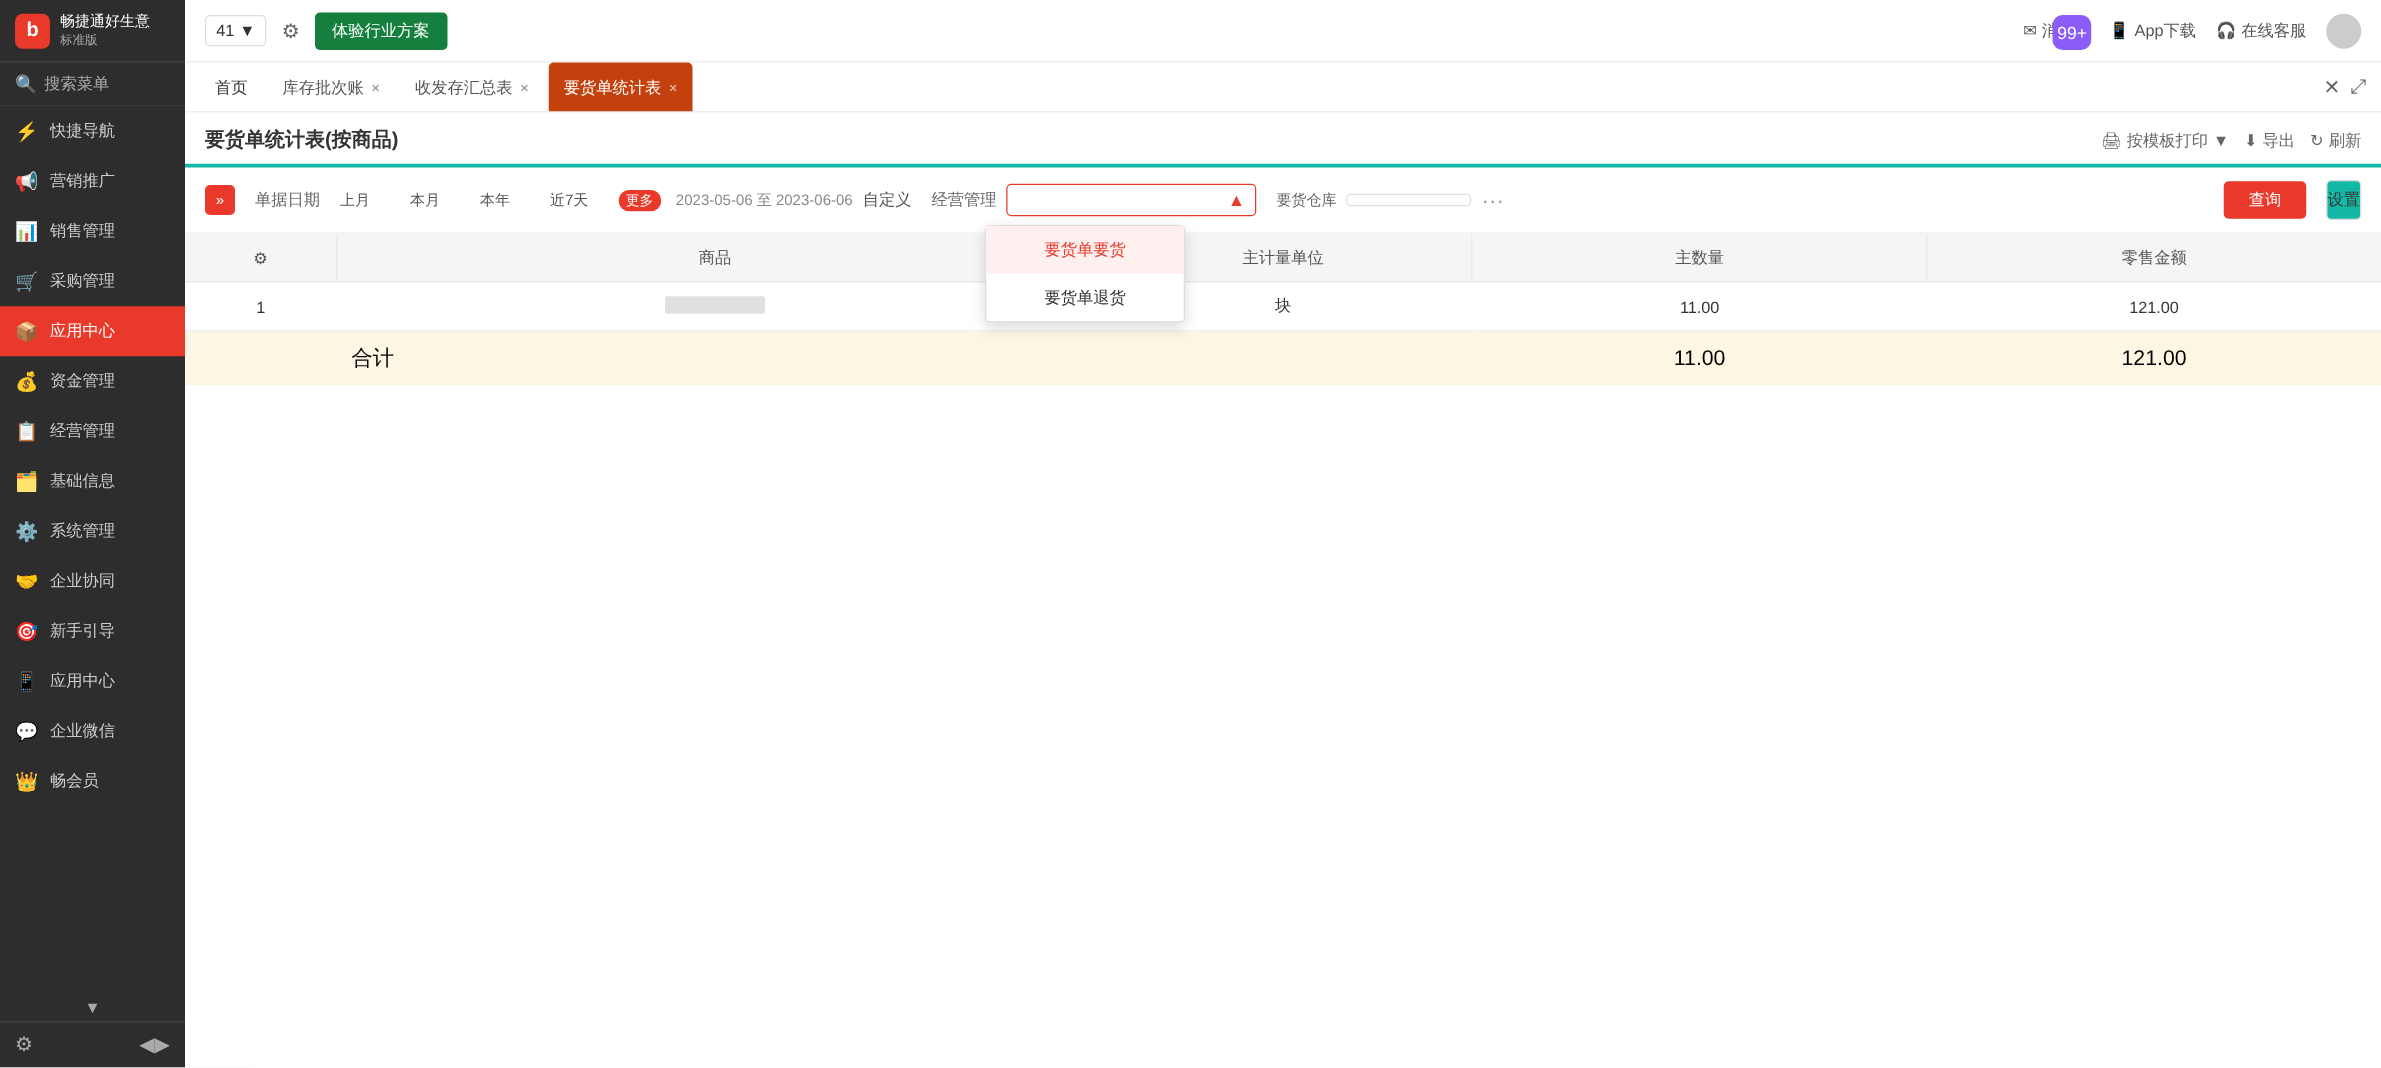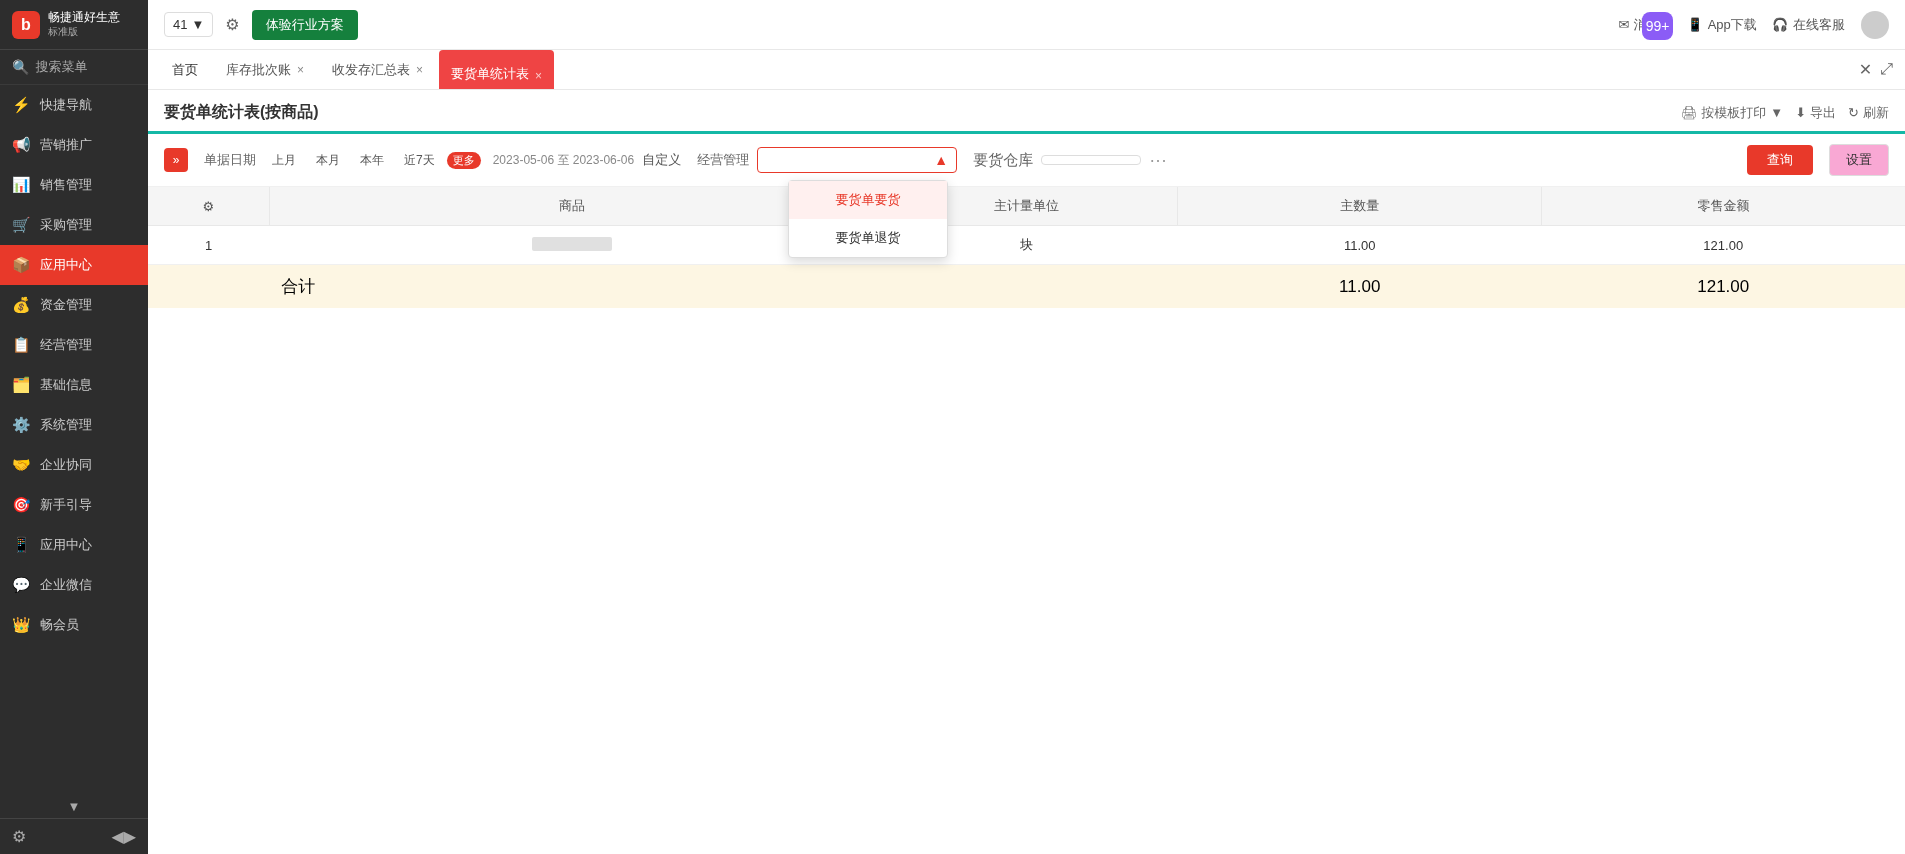--- a/index.html
+++ b/index.html
@@ -151,21 +151,21 @@
       display: flex;
       align-items: center;
       padding: 6px 12px;
       font-size: 13px;
       cursor: pointer;
       color: #555;
       border-radius: 4px 4px 0 0;
       gap: 6px;
       height: 100%;
     }
-    .tab.active { background: #ef4444; color: white; align-items: flex-end; }
+    .tab.active { background: #c2410c; color: white; }
     .tab-close { font-size: 12px; opacity: 0.7; }
     .tab-home { color: #333; }
     .tab-bar-actions { margin-left: auto; display: flex; gap: 8px; }
     .tab-bar-action { cursor: pointer; color: #666; font-size: 16px; }
 
     
     .page-content {
       flex: 1;
       overflow: hidden;
       display: flex;
@@ -207,21 +207,21 @@
       border-radius: 4px;
       display: flex;
       align-items: center;
       justify-content: center;
       cursor: pointer;
       font-size: 12px;
       flex-shrink: 0;
     }
     .filter-group { display: flex; align-items: center; gap: 8px; }
     .filter-label { color: #666; font-size: 13px; white-space: nowrap; }
-    .date-shortcuts { display: flex; gap: 4px; align-items: center; }
+    .date-shortcuts { display: flex; gap: 16px; align-items: center; }
     .date-shortcut { padding: 2px 8px; cursor: pointer; color: #555; font-size: 12px; border-radius: 2px; }
     .date-shortcut.more {
       background: #e8392a;
       color: white;
       border-radius: 10px;
       padding: 1px 6px;
       font-size: 11px;
     }
     .date-range { font-size: 12px; color: #888; margin-left: 4px; }
     .custom-date { color: #555; font-size: 13px; cursor: pointer; }
@@ -237,21 +237,21 @@
       align-items: center;
       justify-content: space-between;
       cursor: pointer;
       position: relative;
       background: white;
     }
     .filter-select-value { font-size: 13px; color: #333; }
     .filter-select-arrow { color: #e8392a; font-size: 14px; }
 
     .warehouse-group { display: flex; align-items: center; gap: 8px; }
-    .warehouse-label { color: #666; font-size: 15px; font-family: Liberation Mono, monospace; }
+    .warehouse-label { color: #666; font-size: 12px; font-family: Liberation Mono, monospace; }
     .warehouse-input {
       border: 1px solid #ddd;
       border-radius: 4px;
       padding: 4px 8px;
       min-width: 120px;
       font-size: 13px;
       color: #333;
     }
     .warehouse-more { color: #999; cursor: pointer; font-size: 18px; }
 
@@ -259,24 +259,24 @@
       background: #e8392a;
       color: white;
       border: none;
       padding: 6px 20px;
       border-radius: 4px;
       cursor: pointer;
       font-size: 13px;
       margin-left: auto;
     }
     .settings-btn {
-      background: #f9a8d4;
+      background: #14b8a6;
       color: #333;
       border: 1px solid #ddd;
-      padding: 6px 16px;
+      padding: 6px 0;
       border-radius: 4px;
       cursor: pointer;
       font-size: 13px;
     }
 
     
     .dropdown-menu {
       position: absolute;
       top: 46px;
       left: 640px;

